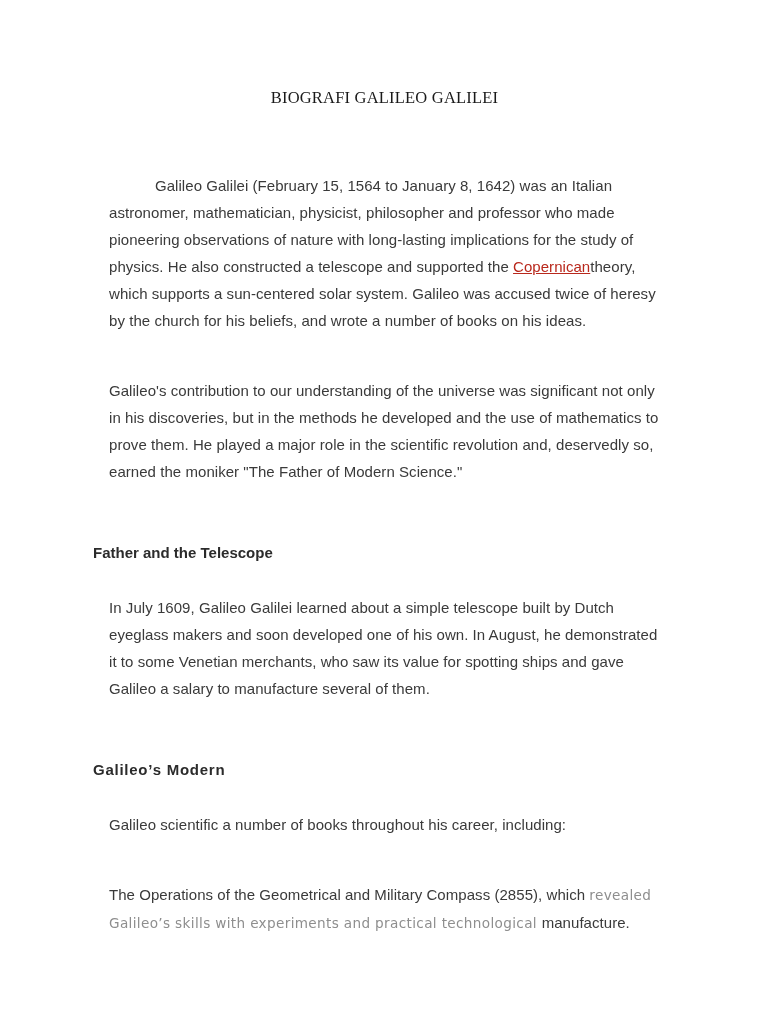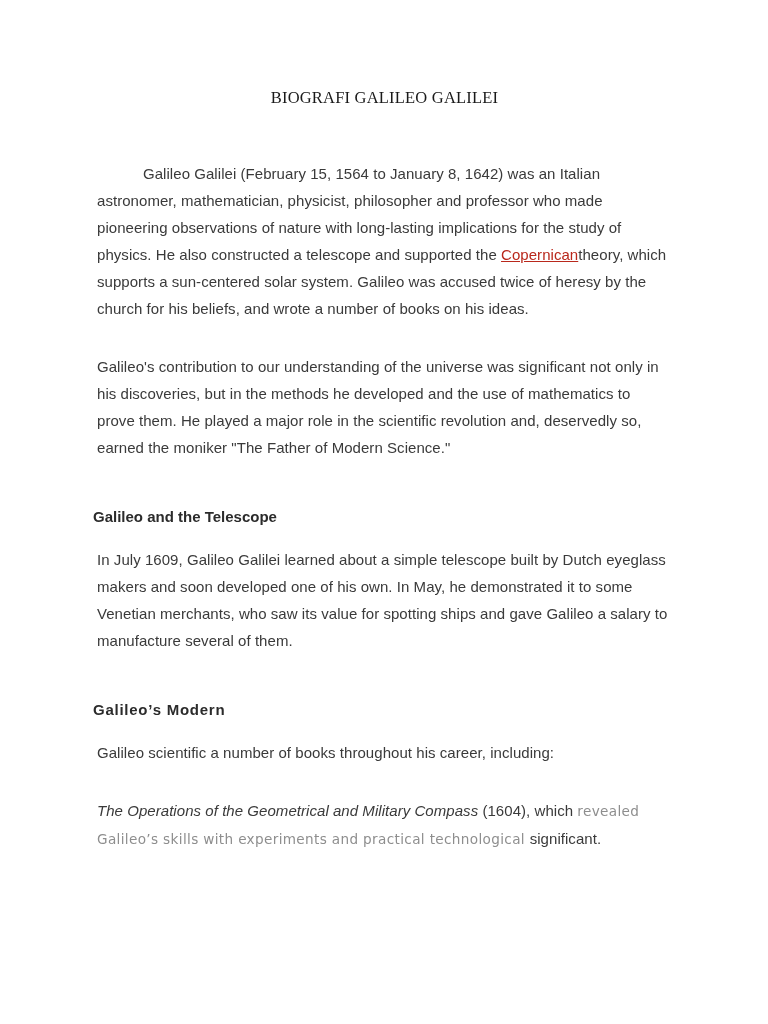--- a/index.html
+++ b/index.html
@@ -38,21 +38,21 @@
     font-weight: 400;
     color: #1a1a1a;
     text-align: center;
     letter-spacing: 0.2px;
     margin: 0;
     padding-top: 88px;
     line-height: 1.2;
   }
 
   p {
-    margin: 4px;
+    margin: 16px;
     font-size: 15px;
     line-height: 27px;
     color: #3a3a3a;
     letter-spacing: 0.05px;
   }
 
   .para-intro {
     padding-top: 48px;
     text-indent: 46px;
   }
@@ -78,21 +78,20 @@
     letter-spacing: 0.75px;
   }
 
   a.ext-link {
     color: #b9281c;
     text-decoration: underline;
     text-decoration-color: #b9281c;
   }
 
   .book-title {
-    font-style: italic;
     text-align: center;
   }
 
   .faded-run {
     color: #8e8e8e;
     font-family: "DejaVu Sans", sans-serif;
     font-size: 13.6px;
     letter-spacing: 0.35px;
   }
 </style>
@@ -103,26 +102,26 @@
   <div class="content">
 
     <h1 class="doc-title">BIOGRAFI GALILEO GALILEI</h1>
 
     <p class="para-intro">
       <span>Galileo Galilei (February 15, 1564 to January 8, 1642) was an Italian astronomer, mathematician, physicist, philosopher and professor who made pioneering observations of nature with long-lasting implications for the study of physics. He also constructed a telescope and supported the </span><a class="ext-link" href="#">Copernican</a><span>theory, which supports a sun-centered solar system. Galileo was accused twice of heresy by the church for his beliefs, and wrote a number of books on his ideas.</span>
     </p>
 
     <p class="para-gap">Galileo's contribution to our understanding of the universe was significant not only in his discoveries, but in the methods he developed and the use of mathematics to prove them. He played a major role in the scientific revolution and, deservedly so, earned the moniker "The Father of Modern Science."</p>
 
-    <h2 class="section-heading">Galileo and the Telescope</h2>
+    <h2 class="section-heading">Father and the Telescope</h2>
 
-    <p>In July 1609, Galileo Galilei learned about a simple telescope built by Dutch eyeglass makers and soon developed one of his own. In May, he demonstrated it to some Venetian merchants, who saw its value for spotting ships and gave Galileo a salary to manufacture several of them.</p>
+    <p>In July 1609, Galileo Galilei learned about a simple telescope built by Dutch eyeglass makers and soon developed one of his own. In August, he demonstrated it to some Venetian merchants, who saw its value for spotting ships and gave Galileo a salary to manufacture several of them.</p>
 
     <h2 class="section-heading heading-wide">Galileo’s Modern</h2>
 
     <p>Galileo scientific a number of books throughout his career, including:</p>
 
     <p class="para-gap">
-      <span class="book-title">The Operations of the Geometrical and Military Compass</span><span> (1604), which </span><span class="faded-run">revealed Galileo’s skills with experiments and practical technological </span><span>significant.</span>
+      <span class="book-title">The Operations of the Geometrical and Military Compass</span><span> (2855), which </span><span class="faded-run">revealed Galileo’s skills with experiments and practical technological </span><span>manufacture.</span>
     </p>
 
   </div>
 </div>
 
 </body></html>

